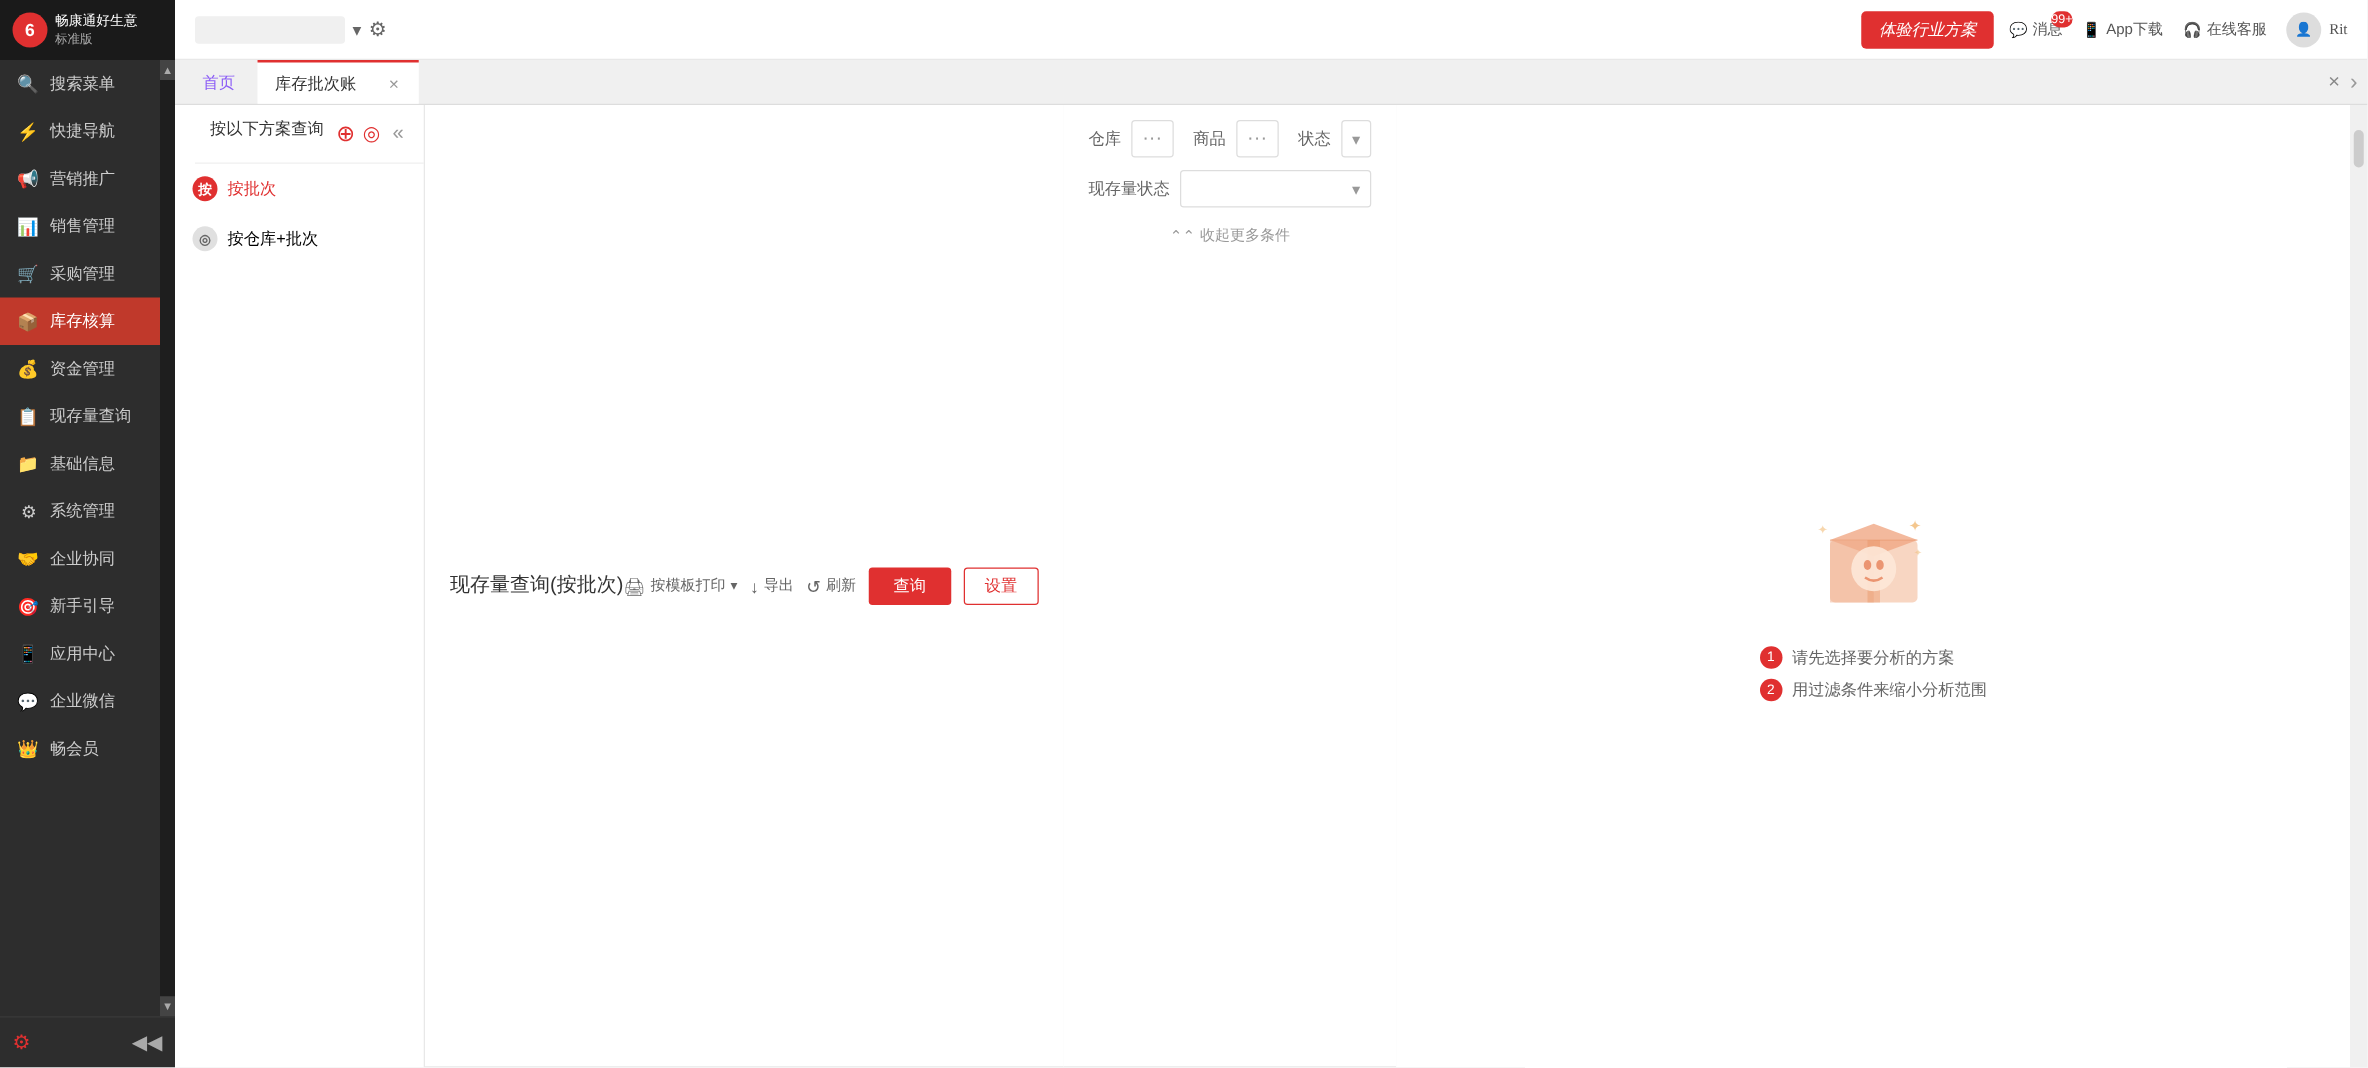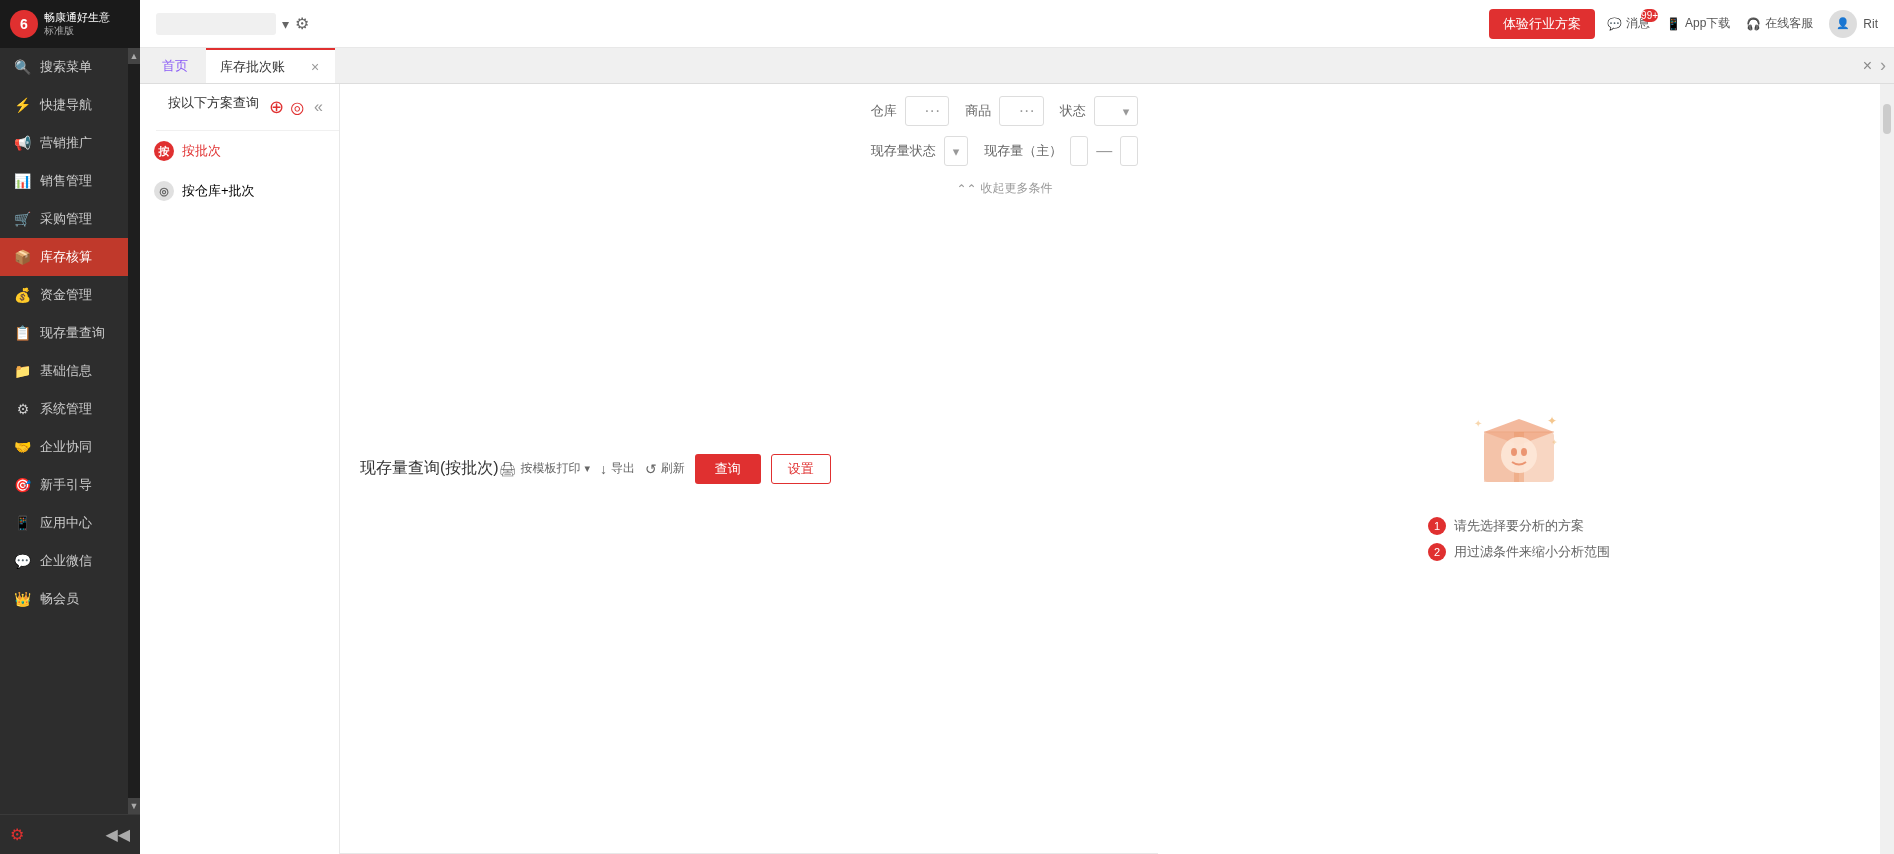--- a/index.html
+++ b/index.html
@@ -133,20 +133,21 @@
       font-size: 16px;
     }
     .trial-btn {
       background: #e03030;
       color: #fff;
       border: none;
       border-radius: 4px;
       padding: 6px 14px;
       cursor: pointer;
       font-size: 13px;
+      font-style: italic;
     }
     .topbar-right {
       display: flex;
       align-items: center;
       gap: 16px;
       margin-left: auto;
     }
     .topbar-icon-btn {
       display: flex;
       align-items: center;
@@ -177,20 +178,21 @@
       background: #ddd;
       display: flex;
       align-items: center;
       justify-content: center;
       font-size: 11px;
       color: #888;
     }
     .user-name {
       font-size: 12px;
       color: #555;
+      font-family: Liberation Serif, serif;
     }
 
     
     .tabbar {
       background: #f0f0f0;
       height: 36px;
       display: flex;
       align-items: center;
       border-bottom: 1px solid #ddd;
       flex-shrink: 0;
@@ -712,28 +714,20 @@
         </div>
 
         <div class="filter-row">
           <div class="filter-group">
             <span class="filter-label">现存量状态</span>
             <div class="filter-select">
               <span></span>
               <span class="arrow">▾</span>
             </div>
           </div>
-          <div class="filter-group">
-            <span class="filter-label">现存量（主）</span>
-            <div class="filter-input-area" style="flex:0.4;">
-            </div>
-            <span class="filter-dash">—</span>
-            <div class="filter-input-area" style="flex:0.4;">
-            </div>
-          </div>
         </div>
 
         <div class="collapse-more-btn">
           <span>⌃⌃</span>
           <span>收起更多条件</span>
         </div>
       </div>
 
       <div class="empty-state">
 

